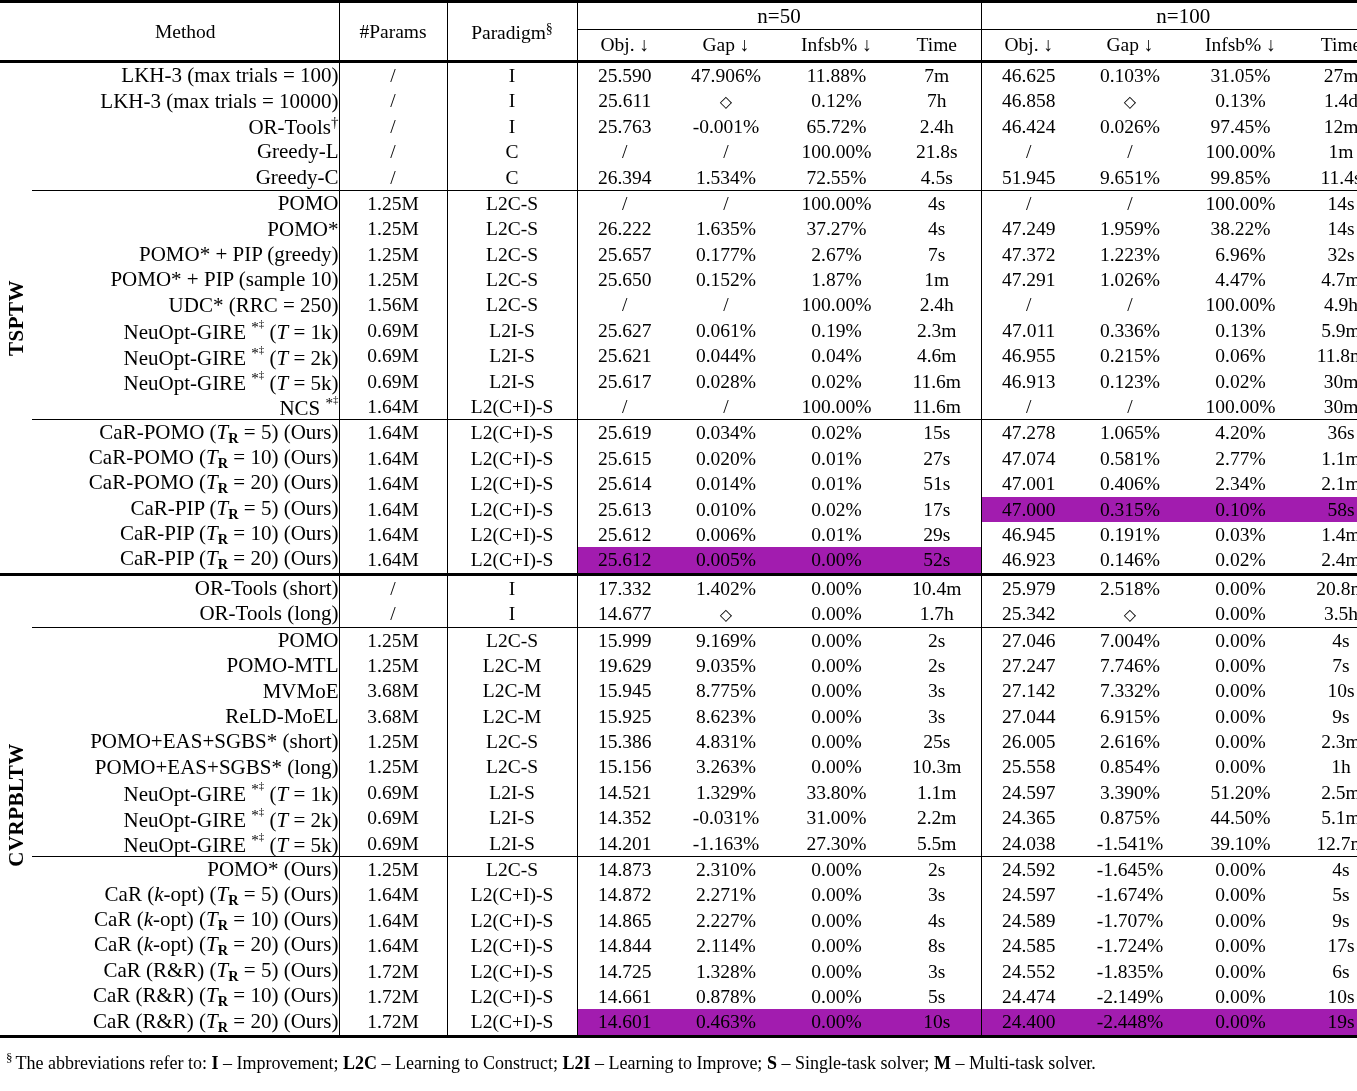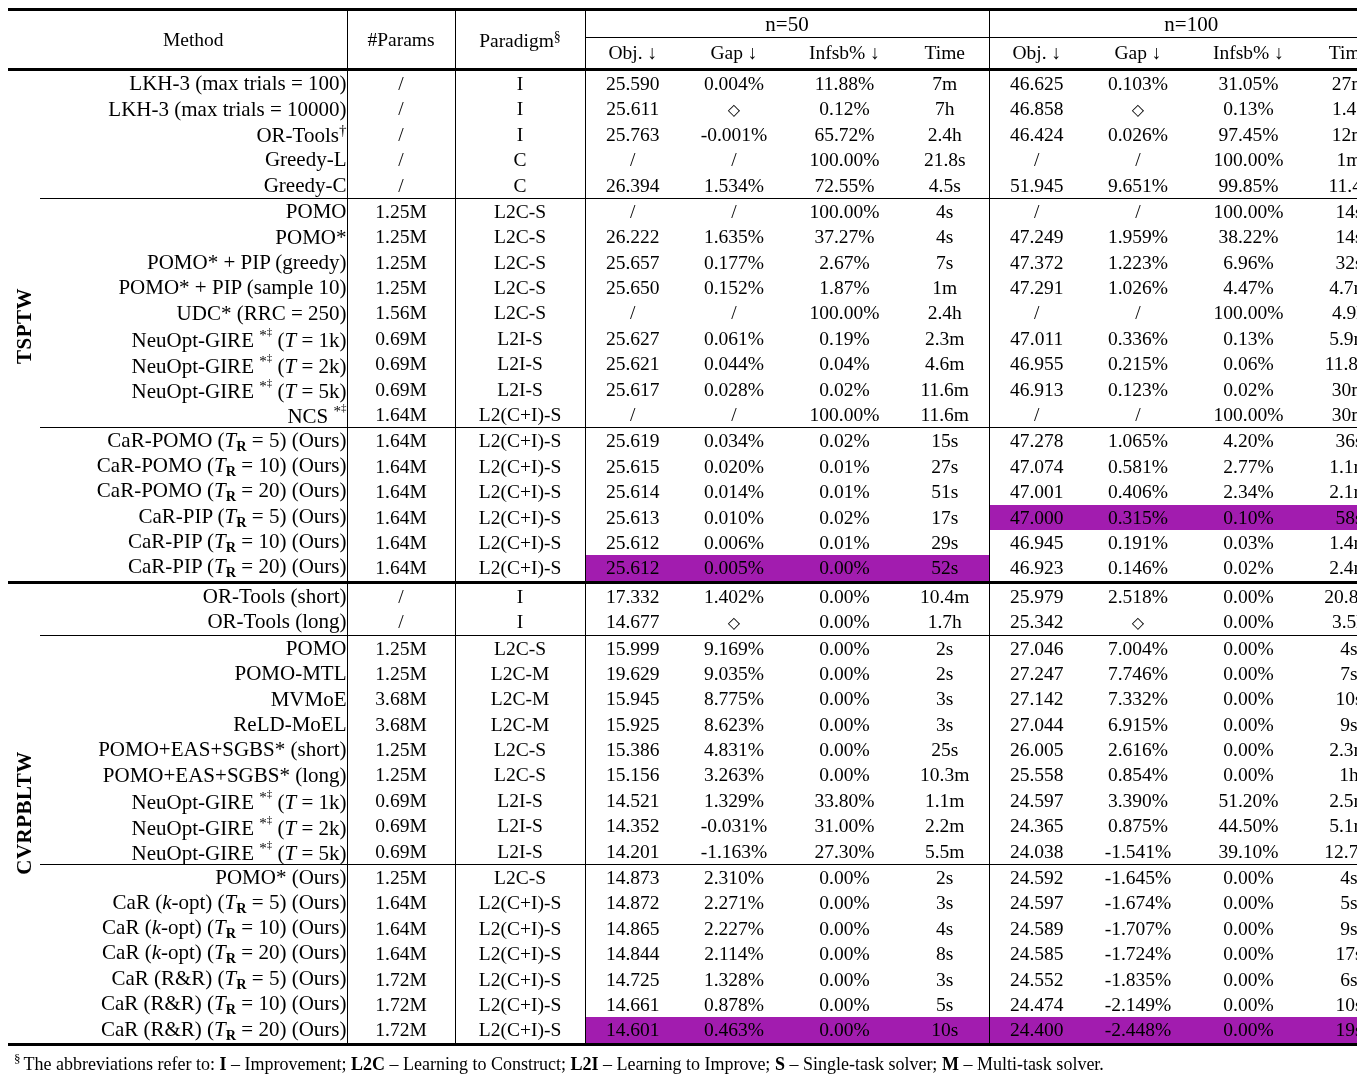--- a/index.html
+++ b/index.html
@@ -12,21 +12,21 @@
     height: 1091px;
     font-family: "Liberation Serif", "DejaVu Serif", serif;
     color: #000000;
     overflow: hidden;
   }
   #root {
     position: relative;
     width: 1357px;
     height: 1091px;
     box-sizing: border-box;
-    padding: 8px;
+    padding: 0;
   }
   table.maintable {
     border-collapse: collapse;
     width: 1357px;
     table-layout: fixed;
     font-size: 19.5px;
     line-height: 1.0;
   }
   table.maintable td, table.maintable th {
     padding: 0;
@@ -124,21 +124,21 @@
     font-style: normal;
   }
   .supsym {
     font-size: 0.72em;
     vertical-align: 0.45em;
   }
   .dia { font-size: 16px; }
 
   
   .footnotes {
-    margin-top: 5px;
+    margin-top: 12px;
     font-size: 18px;
     line-height: 1.30;
     padding-left: 6px;
   }
   .footnotes div { white-space: nowrap; }
   .fn-mark {
     font-size: 13px;
     vertical-align: 0.52em;
     padding-right: 3px;
   }
@@ -193,21 +193,21 @@
     </thead>
     <tbody id="tbody">
         <tr class="datarow">
           <td class="rotcell" rowspan="22">
             <div class="rotlabel">TSPTW</div>
           </td>
           <td class="method">LKH-3 (max trials = 100)</td>
           <td class="ctr vline-l">/</td>
           <td class="ctr vline-l">I</td>
           <td class="num vline-heavy-l">25.590</td>
-          <td class="num">0.004%</td>
+          <td class="num">47.906%</td>
           <td class="num">11.88%</td>
           <td class="num">7m</td>
           <td class="num vline-heavy-l">46.625</td>
           <td class="num">0.103%</td>
           <td class="num">31.05%</td>
           <td class="num">27m</td>
         </tr>
         <tr class="datarow">
           <td class="method">LKH-3 (max trials = 10000)</td>
           <td class="ctr vline-l">/</td>

